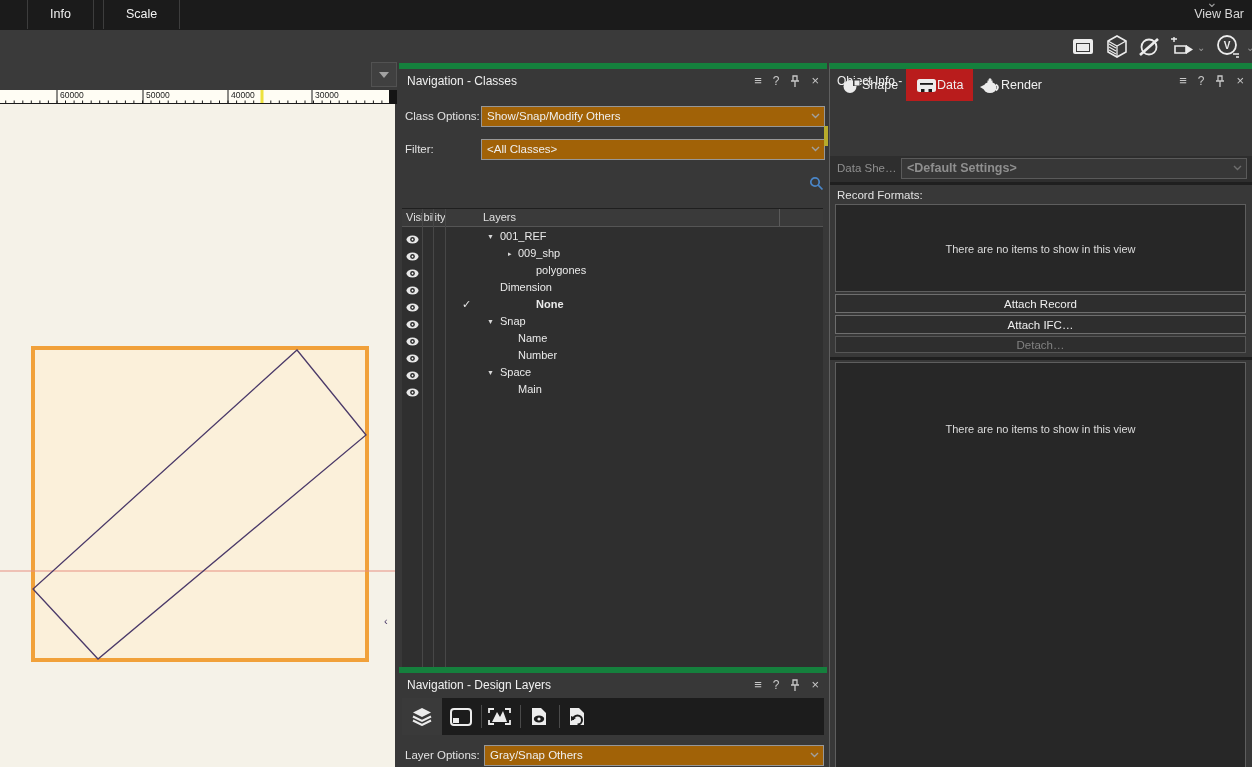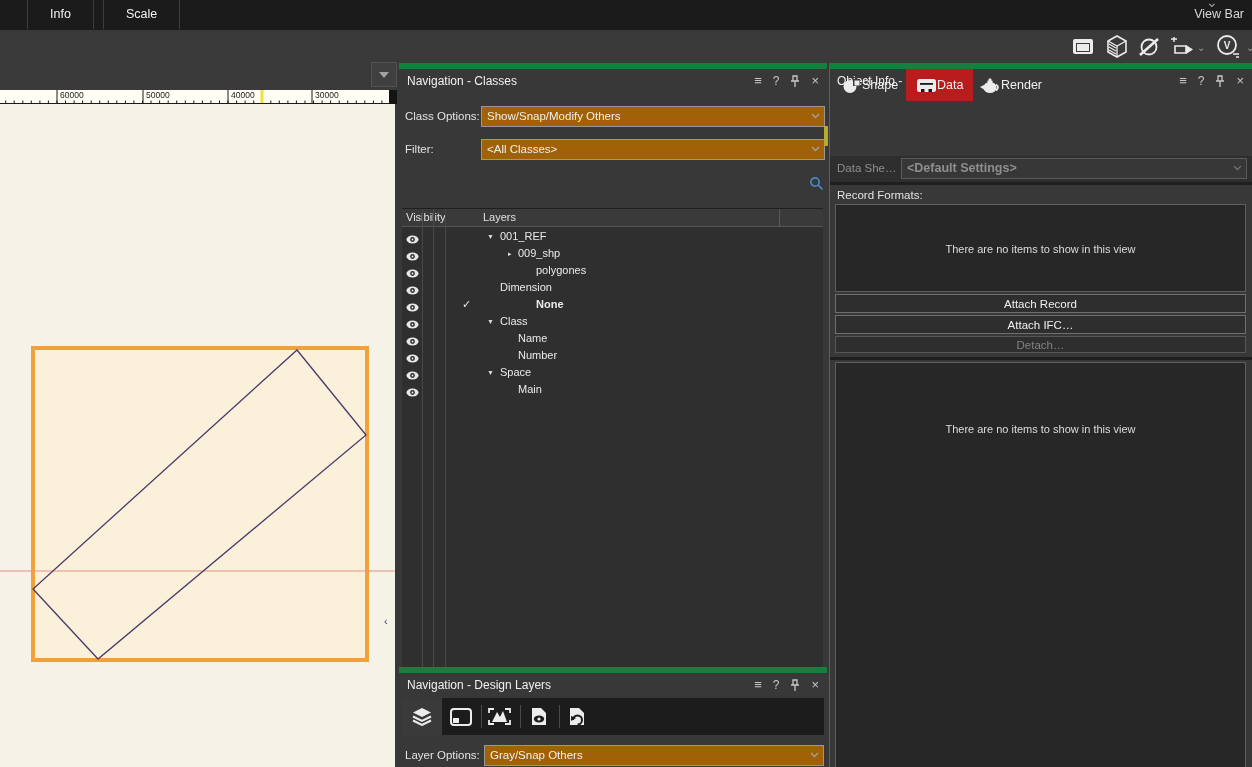--- a/index.html
+++ b/index.html
@@ -265,21 +265,21 @@
           <span class="chk">✓</span>
           <span class="lbl" style="left:98px;font-weight:bold;padding-left:36px;">None</span>
         </div>
         <div class="tree-row" style="top:104px;">
           <span class="eye"><svg width="13" height="9">
               <ellipse cx="6.5" cy="4.5" rx="6" ry="4" fill="#e8e8e8"></ellipse>
               <circle cx="6.5" cy="4.5" r="2.4" fill="#2d2d2d"></circle>
               <circle cx="6.5" cy="4.5" r="0.9" fill="#ffffff"></circle>
             </svg></span>
           <span class="exp" style="left:85px;">▼</span>
-          <span class="lbl" style="left:98px;">Class</span>
+          <span class="lbl" style="left:98px;">Snap</span>
         </div>
         <div class="tree-row" style="top:121px;">
           <span class="eye"><svg width="13" height="9">
               <ellipse cx="6.5" cy="4.5" rx="6" ry="4" fill="#e8e8e8"></ellipse>
               <circle cx="6.5" cy="4.5" r="2.4" fill="#2d2d2d"></circle>
               <circle cx="6.5" cy="4.5" r="0.9" fill="#ffffff"></circle>
             </svg></span>
           <span class="lbl" style="left:116px;">Name</span>
         </div>
         <div class="tree-row" style="top:138px;">

